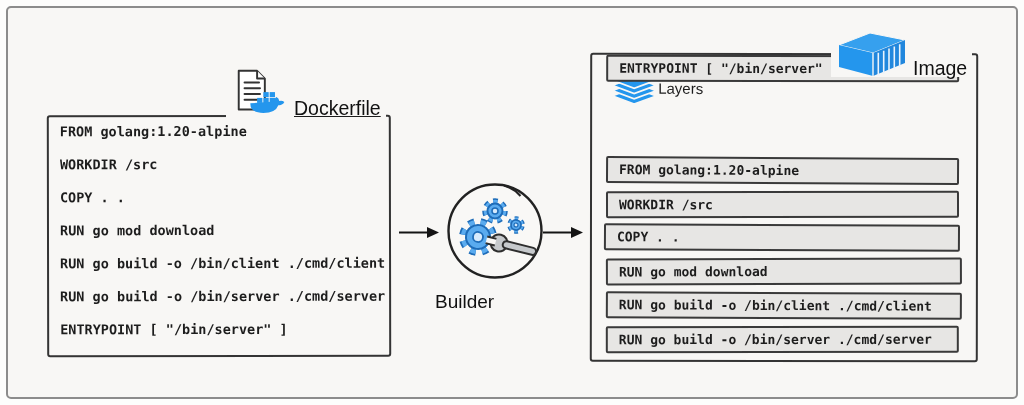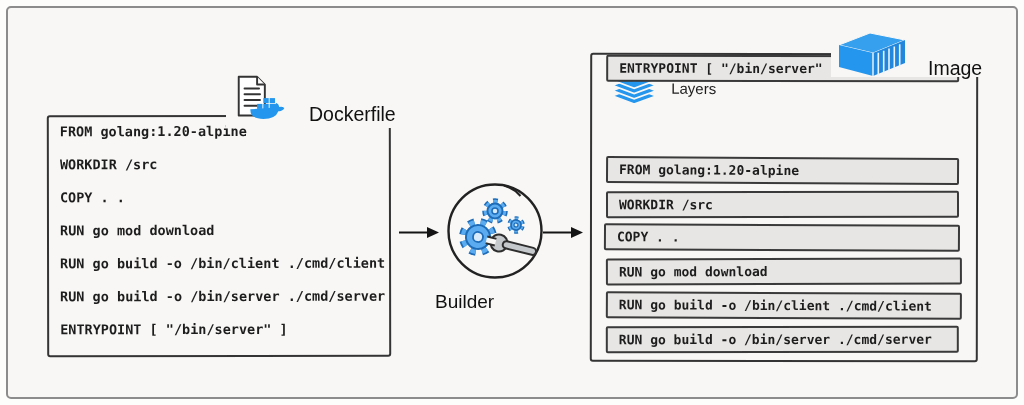--- a/index.html
+++ b/index.html
@@ -35,29 +35,29 @@
   }
   .layer-row:nth-of-type(1){top:68px;transform:rotate(-0.2deg);}
   .layer-row:nth-of-type(2){top:102px;transform:rotate(0.25deg);}
   .layer-row:nth-of-type(3){top:136px;transform:rotate(-0.2deg);}
   .layer-row:nth-of-type(4){top:169px;left:12px;width:356px;transform:rotate(0.2deg);}
   .layer-row:nth-of-type(5){top:203px;width:356px;transform:rotate(-0.25deg);}
   .layer-row:nth-of-type(6){top:237px;width:356px;transform:rotate(0.2deg);}
   .layer-row:nth-of-type(7){top:271px;transform:rotate(-0.15deg);}
   
   .layers-header{
-    position:absolute;left:18px;top:16px;display:flex;align-items:center;gap:13px;
+    position:absolute;left:18px;top:16px;display:flex;align-items:center;
     font:400 15px "Liberation Sans", sans-serif;color:#1c1c1c;
   }
   
   .label-chip{
     position:absolute;display:flex;align-items:flex-end;background:#f8f7f5;
-    padding:0 5px;gap:20px;
+    padding:0 5px;gap:5px;
   }
-  .dockerfile-chip{left:226px;top:74px;height:54px;}
+  .dockerfile-chip{left:226px;top:68px;height:54px;text-decoration:underline;}
   .dockerfile-chip .chip-text{font:400 19.5px "Liberation Sans", sans-serif;color:#111;line-height:22px;margin-bottom:3px;}
   .image-chip{left:831px;top:27px;height:50px;}
   .image-chip .chip-text{font:400 19.5px "Liberation Sans", sans-serif;color:#111;line-height:22px;margin-bottom:-2px;}
   
   .builder-svg{position:absolute;left:446px;top:182px;}
   .builder-label{
     position:absolute;left:435px;top:291px;width:120px;text-align:left;
     font:400 19px "Liberation Sans", sans-serif;color:#111;
   }
   .overlay{position:absolute;left:0;top:0;pointer-events:none;}

